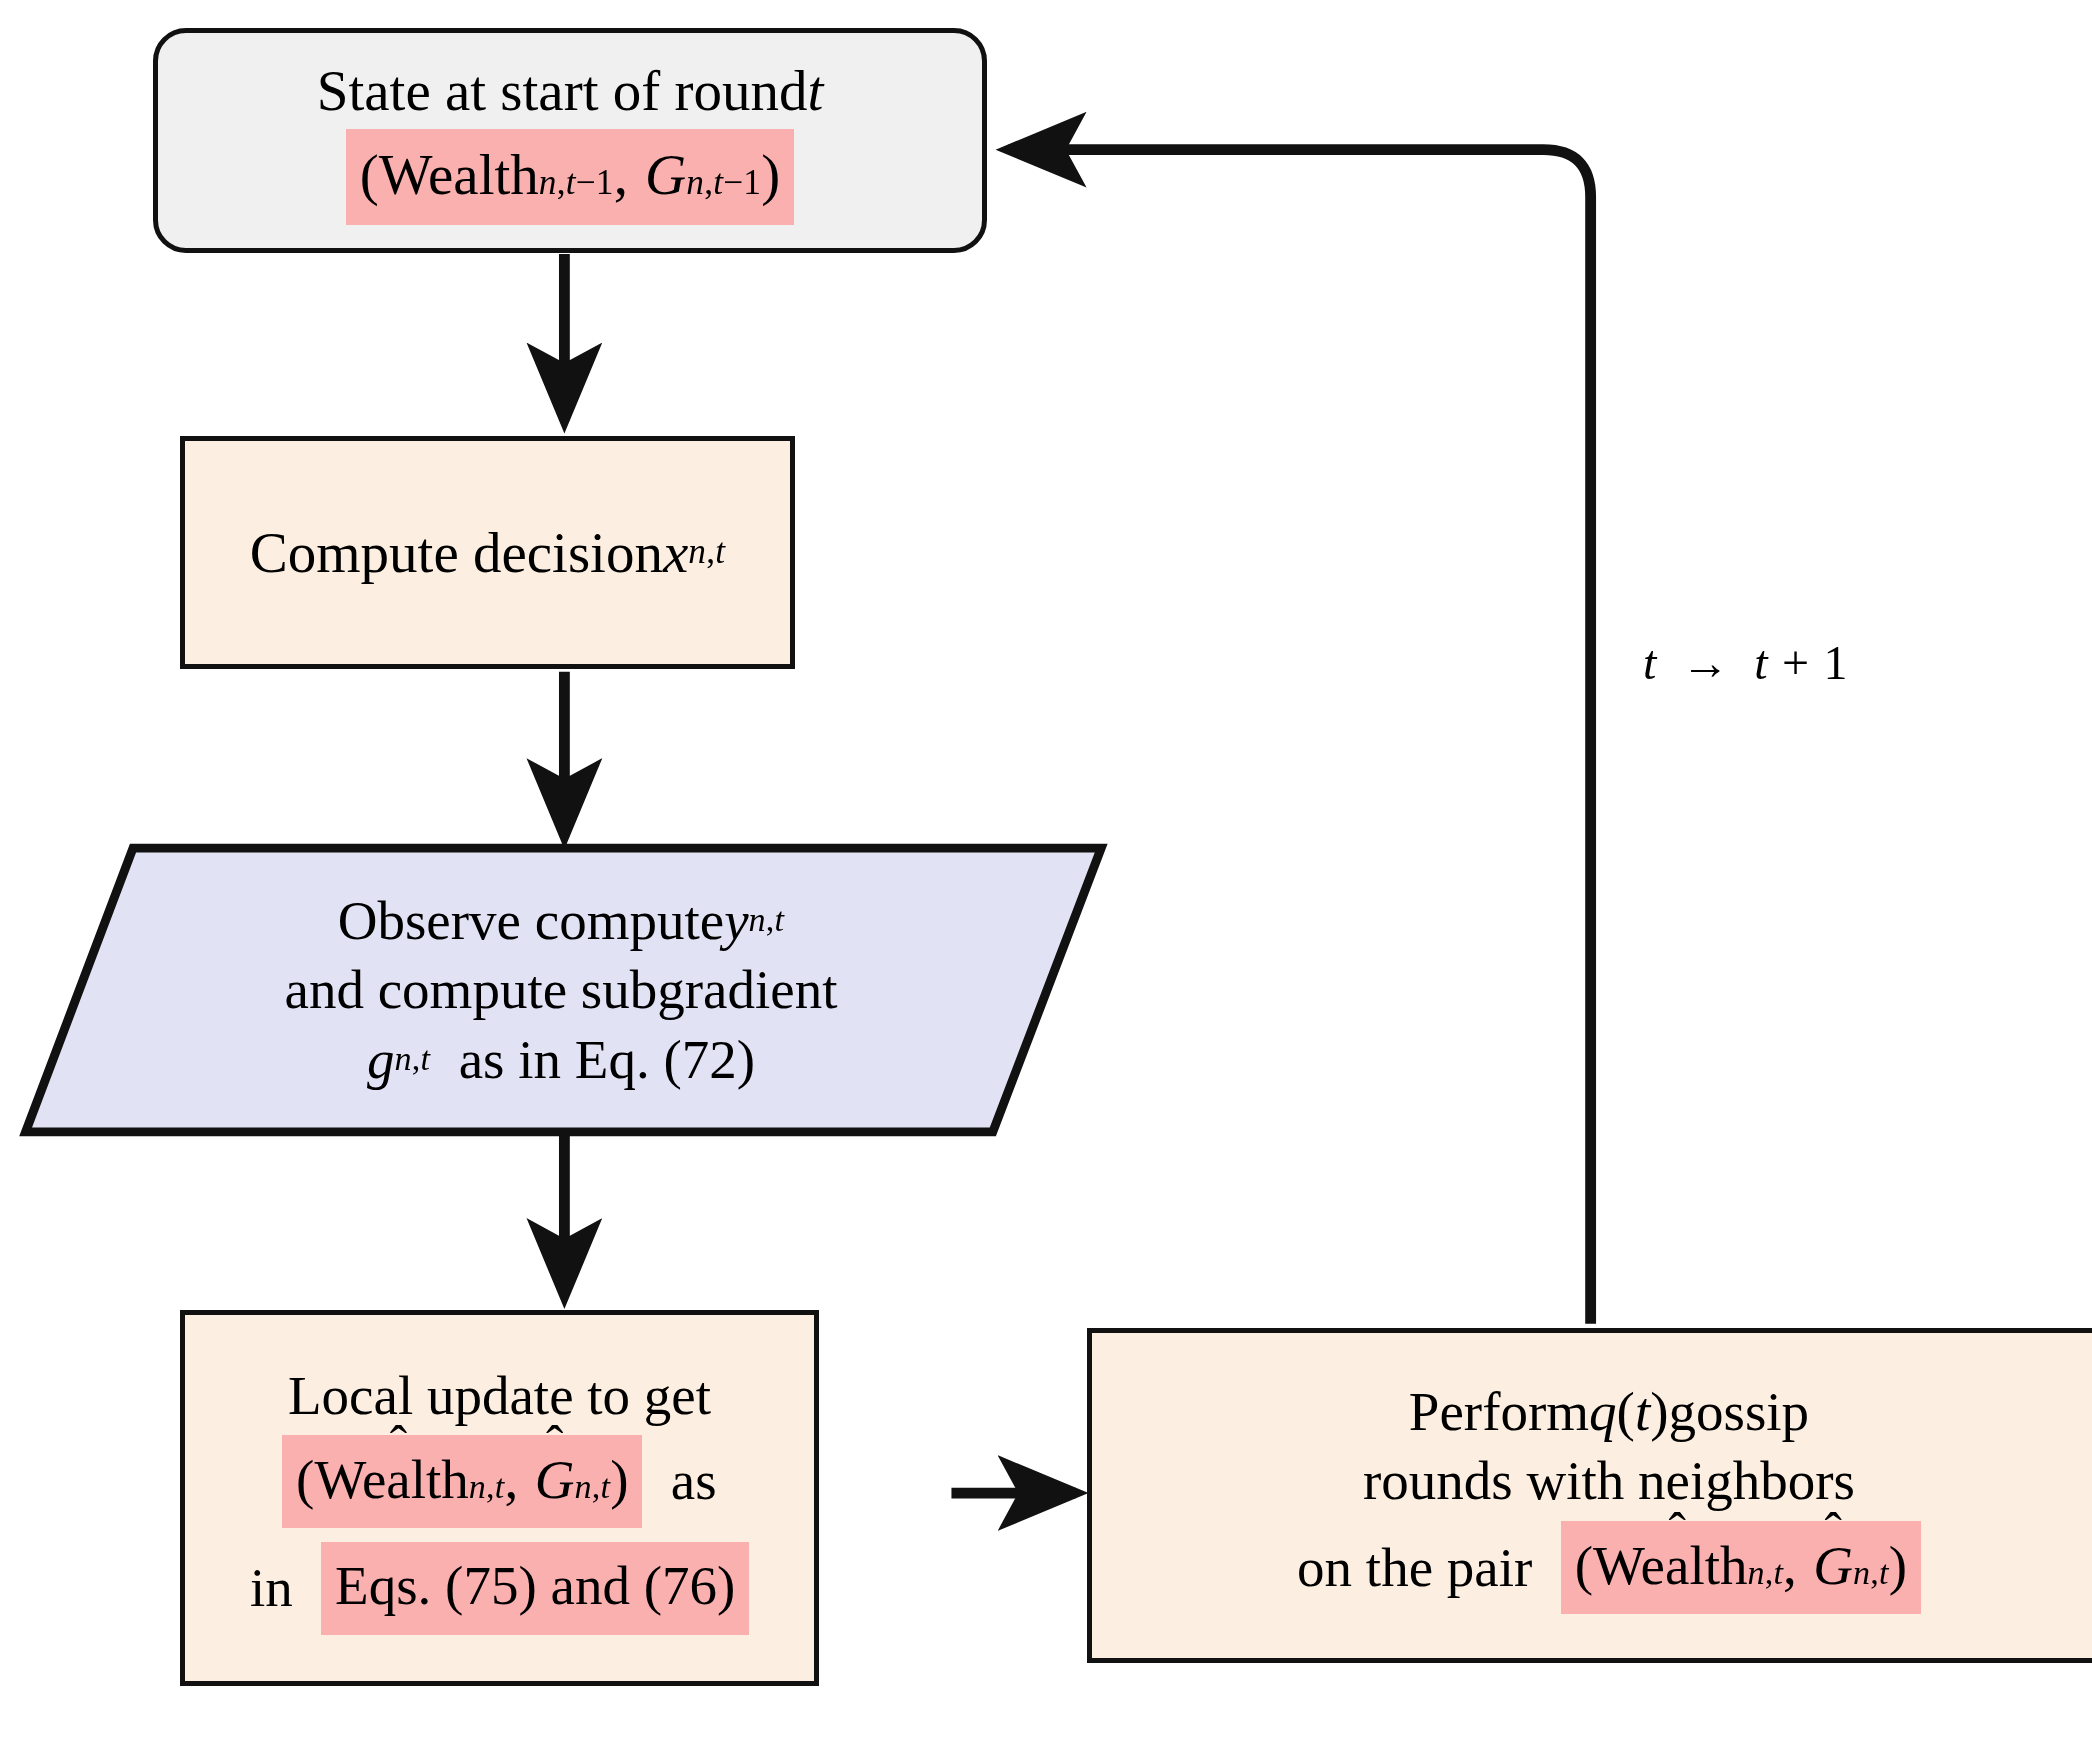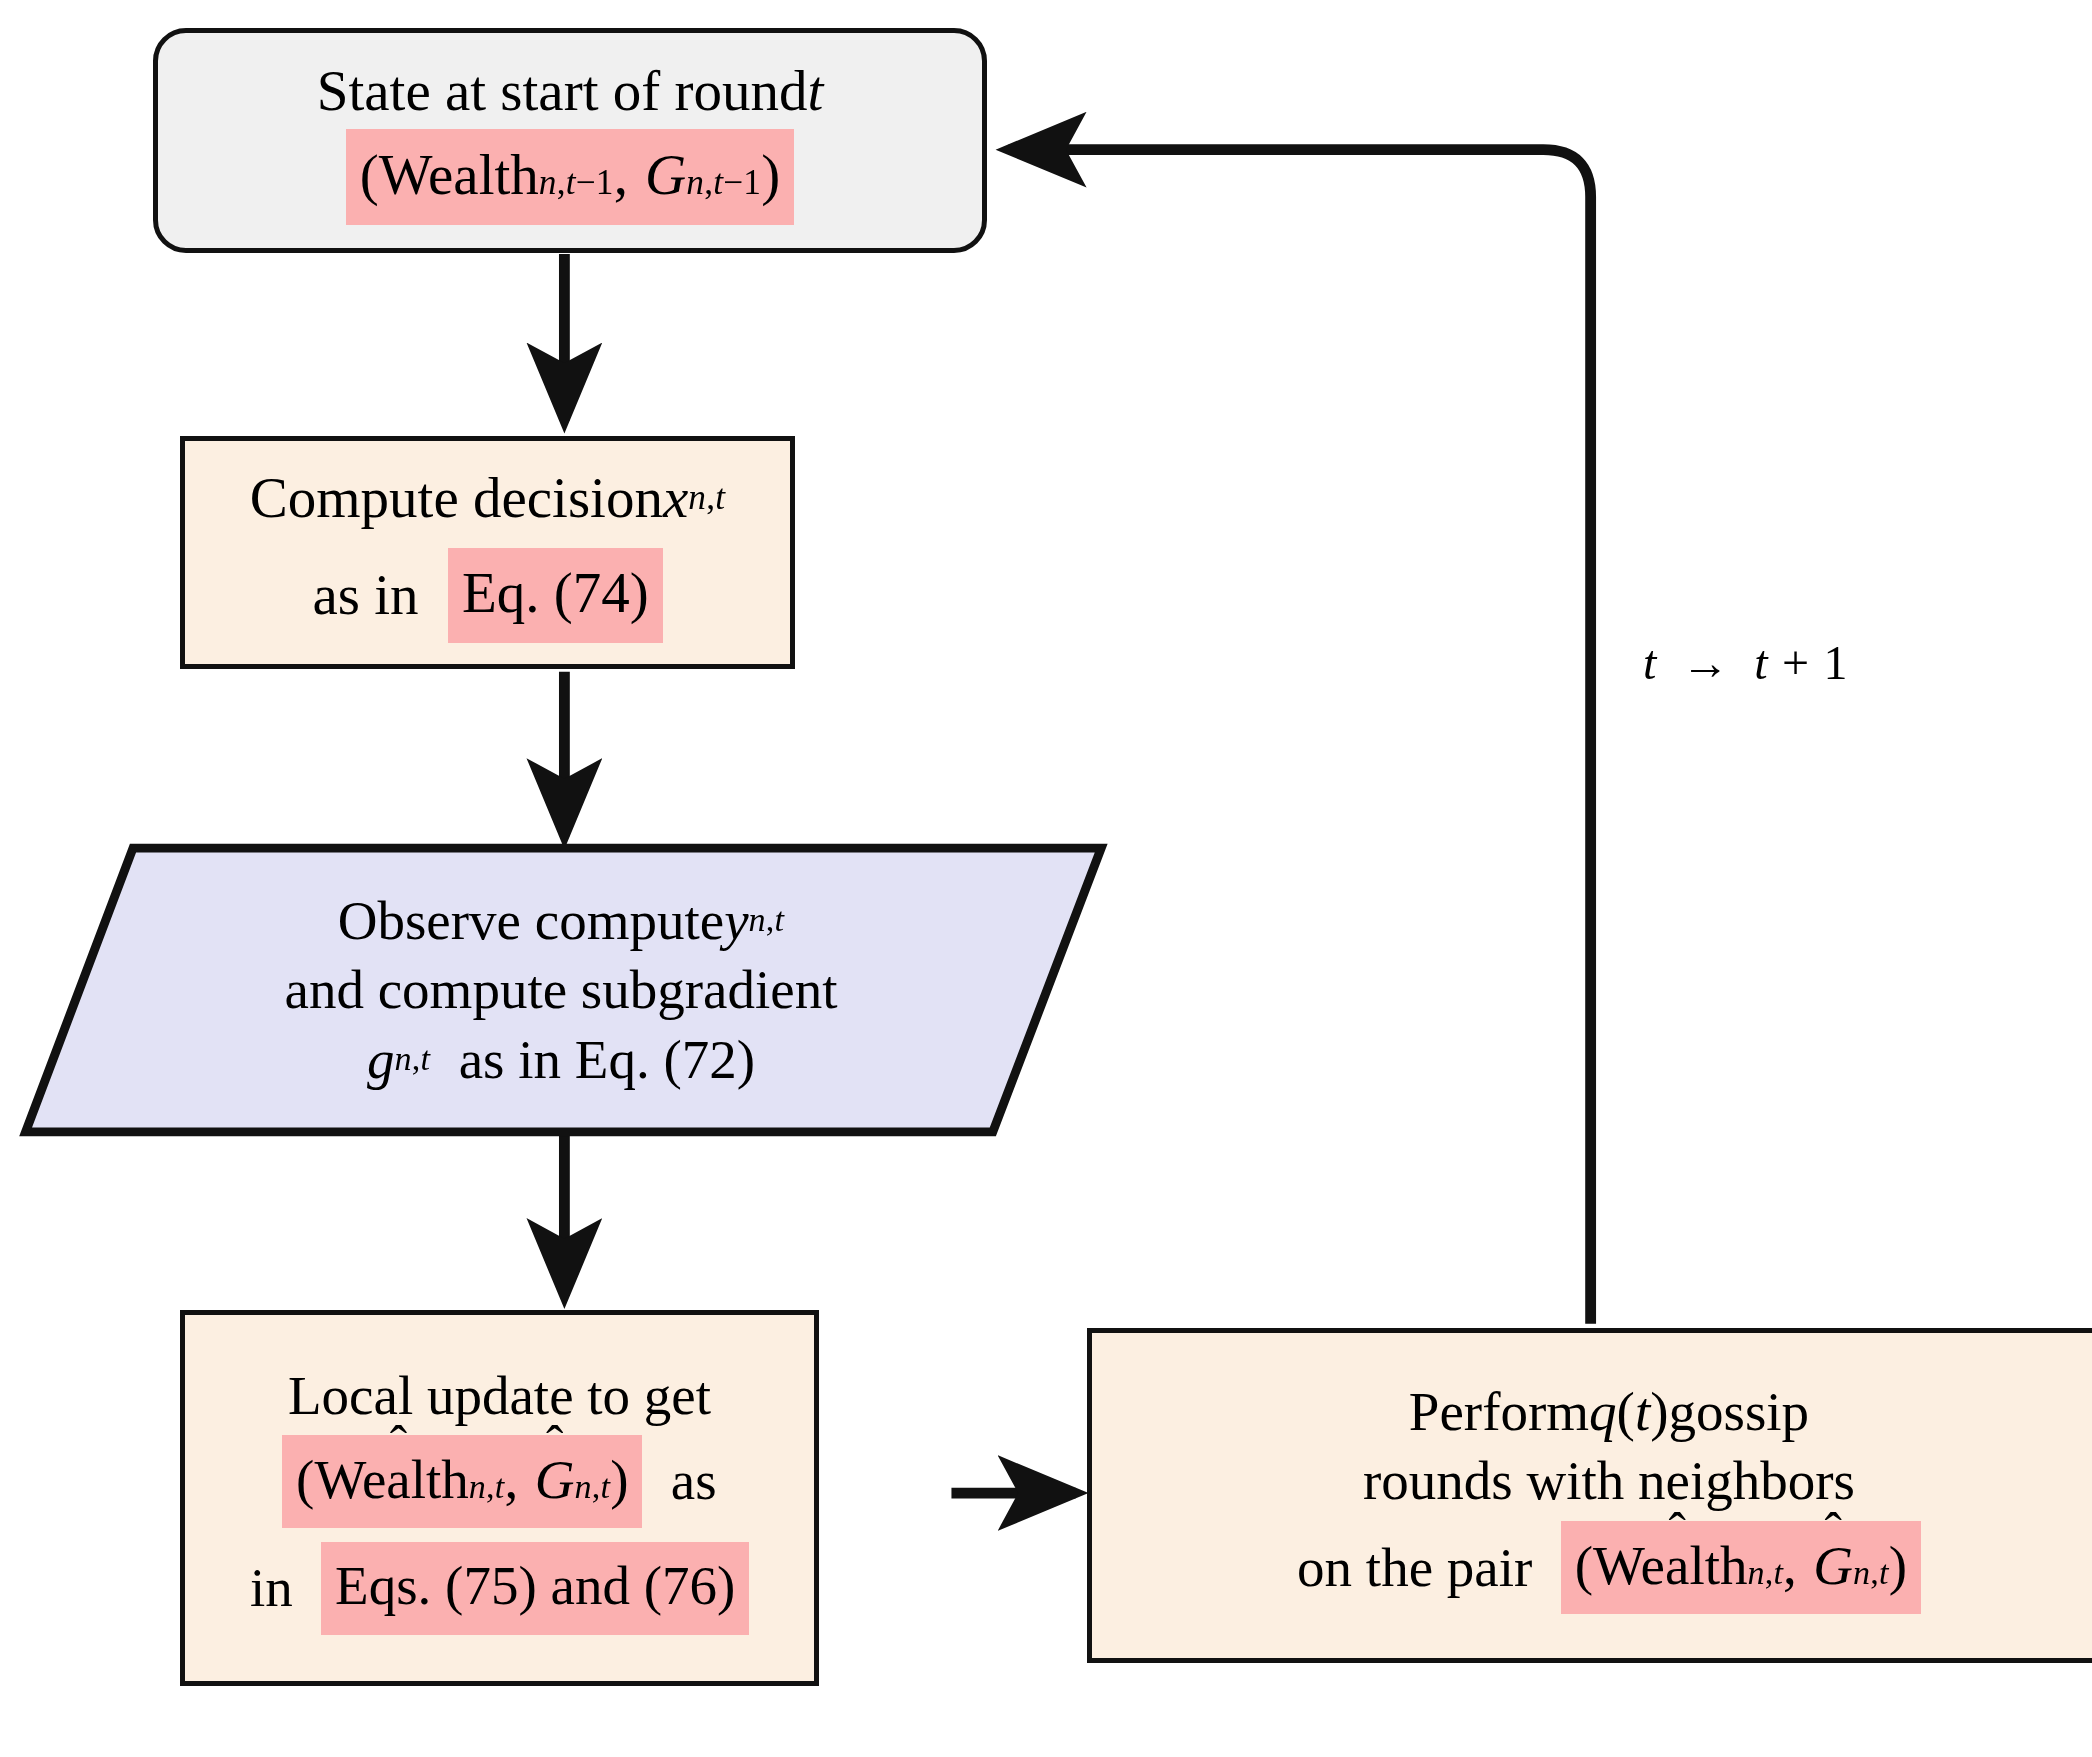--- a/index.html
+++ b/index.html
@@ -104,25 +104,20 @@
       </span>
     </div>
   </div>
 
   <div class="node proc-node" id="compute-node">
     <div class="line t58">
       <span>Compute decision </span>
         <span class="mi">x</span>
         <sub class="sb"><span>n</span><span class="mup">,</span><span>t</span></sub>
     </div>
-    <div class="line t58" style="margin-top:13.8px;">
-      <span>as in</span>
-        <span class="spw"></span>
-        <span class="hl-block">Eq. (74)</span>
-    </div>
   </div>
 
   <div class="io-node">
     <svg viewBox="0 0 1130 300" xmlns="http://www.w3.org/2000/svg">
       <polygon points="135,6 1118,6 1008,294 26,294" fill="#e2e2f5" stroke="#111111" stroke-width="9"></polygon>
     </svg>
     <div class="io-text">
       <div class="line t56">
         <span>Observe compute </span>
           <span class="mi">y</span>

